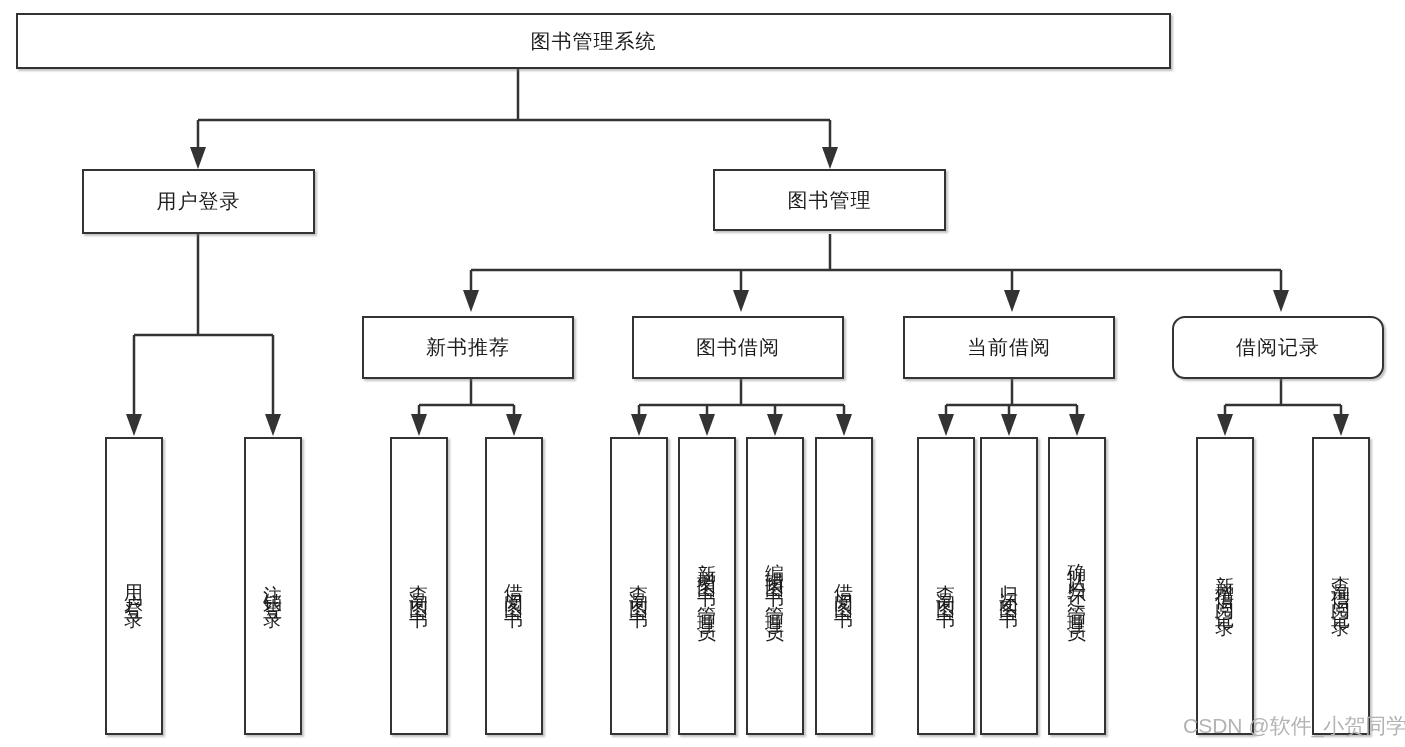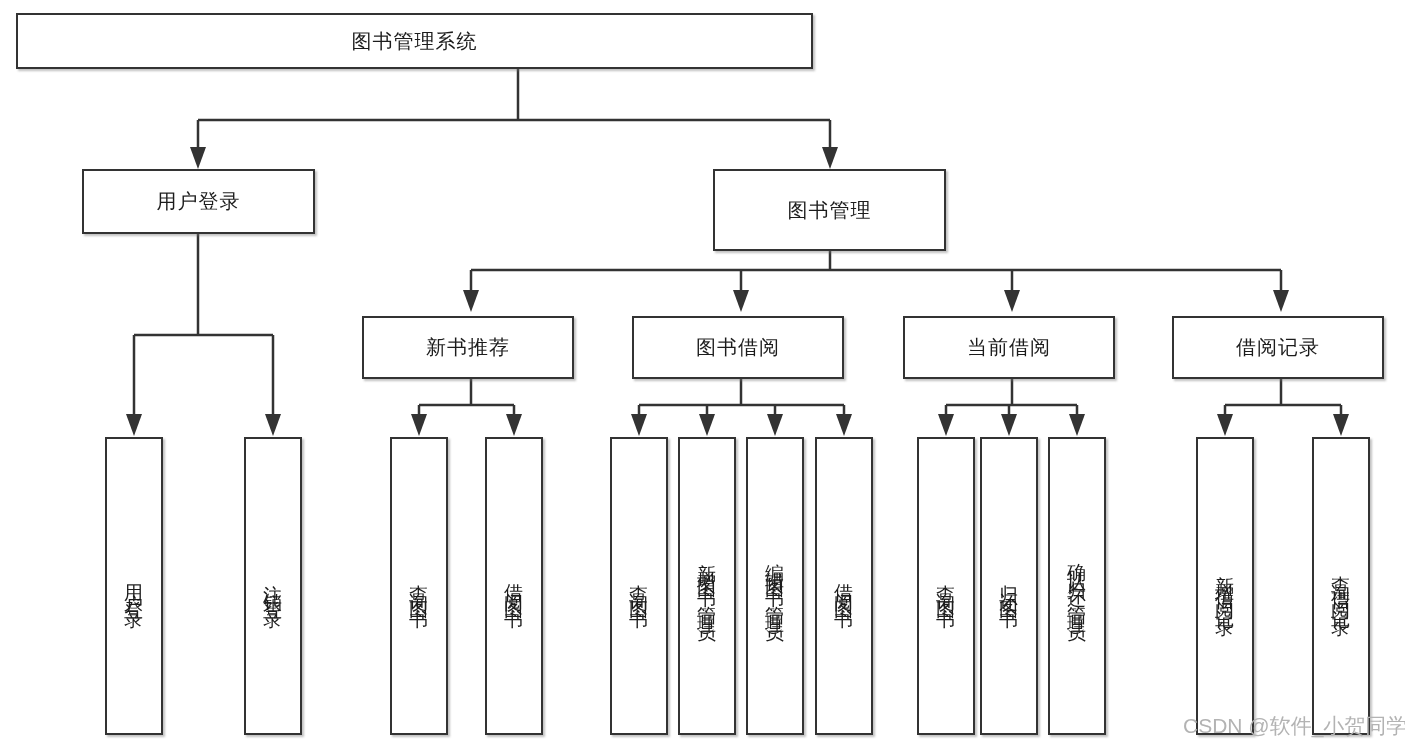--- a/index.html
+++ b/index.html
@@ -46,29 +46,29 @@
   .box.leaf .lbl {
     writing-mode: vertical-rl;
     text-orientation: mixed;
     font-size: 19px;
     letter-spacing: 0.45em;
     white-space: normal;
     line-height: 1;
   }
 
   
-  .n-root      { left: 16px;   top: 13px;  width: 797px; height: 56px; }
+  .n-root      { left: 16px;   top: 13px;  width: 1155px; height: 56px; }
   .n-userlogin { left: 82px;   top: 169px; width: 233px;  height: 65px; }
-  .n-bookmgmt  { left: 713px;  top: 169px; width: 233px;  height: 82px; }
+  .n-bookmgmt  { left: 713px;  top: 169px; width: 233px;  height: 62px; }
 
   .lvl3 { top: 316px; width: 212px; height: 63px; }
   .n-newbook   { left: 362px; }
   .n-borrow    { left: 632px; }
   .n-current   { left: 903px; }
-  .n-records   { left: 1172px; }
+  .n-records   { left: 1172px; border-radius: 13px; }
 
   .leaf { top: 437px; width: 58px; height: 298px; }
   .lf-1  { left: 105px; }
   .lf-2  { left: 244px; }
   .lf-3  { left: 390px; }
   .lf-4  { left: 485px; }
   .lf-5  { left: 610px; }
   .lf-6  { left: 678px; }
   .lf-7  { left: 746px; }
   .lf-8  { left: 815px; }

